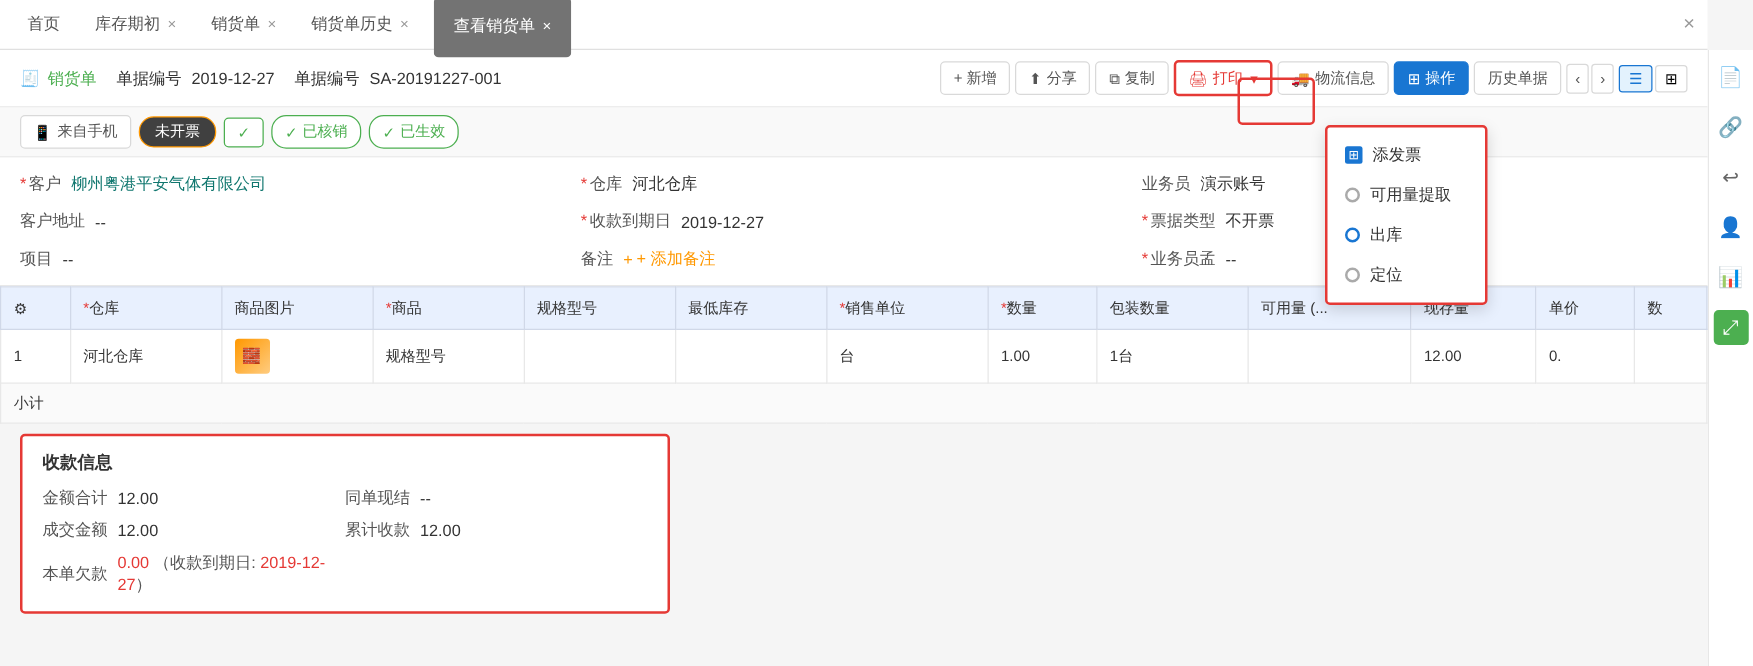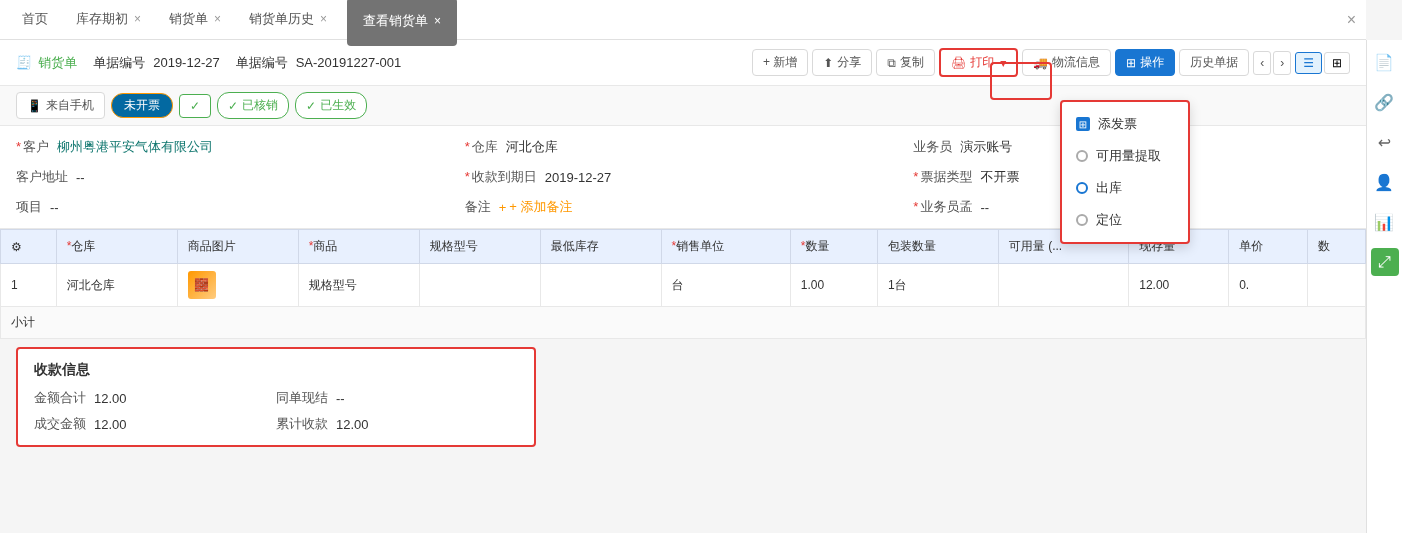--- a/index.html
+++ b/index.html
@@ -43,21 +43,21 @@
 
     
     .toolbar2 {
       background: #f9f9f9; padding: 6px 16px; display: flex; align-items: center; gap: 6px;
       border-bottom: 1px solid #e8e8e8;
     }
     .toolbar2-btn {
       display: flex; align-items: center; gap: 4px; padding: 4px 10px; border: 1px solid #d9d9d9;
       border-radius: 4px; background: #fff; cursor: pointer; font-size: 12px; color: #555;
     }
-    .toolbar2-btn.orange { background: #0369a1; color: #fff; border-color: #ff9800; border-radius: 12px; padding: 3px 12px; }
+    .toolbar2-btn.orange { background: #404040; color: #fff; border-color: #ff9800; border-radius: 12px; padding: 3px 12px; }
     .toolbar2-btn.check { color: #4CAF50; border-color: #4CAF50; }
     .toolbar2-btn.sold { background: #fff; color: #4CAF50; border-color: #4CAF50; border-radius: 12px; }
     .toolbar2-btn.effect { background: #fff; color: #4CAF50; border-color: #4CAF50; border-radius: 12px; }
 
     
     .form-section {
       background: #fff; padding: 12px 16px; display: grid; grid-template-columns: 1fr 1fr 1fr;
       gap: 12px; border-bottom: 1px solid #e8e8e8;
     }
     .form-row { display: flex; align-items: center; gap: 8px; }
@@ -328,20 +328,27 @@
         <span class="payment-value">--</span>
       </div>
       <div class="payment-row">
         <span class="payment-label">成交金额</span>
         <span class="payment-value">12.00</span>
       </div>
       <div class="payment-row">
         <span class="payment-label">累计收款</span>
         <span class="payment-value">12.00</span>
       </div>
+      <div class="payment-row">
+        <span class="payment-label">本单欠款</span>
+        <span class="payment-value">
+          <span style="color:#e53935;">0.00</span>
+          <span style="color:#555;">（收款到期日: </span><span style="color:#e53935;">2019-12-27</span><span style="color:#555;">）</span>
+        </span>
+      </div>
     </div>
   </div>
 </div>
 
 <div class="right-sidebar">
   <div class="sidebar-icon">📄</div>
   <div class="sidebar-icon">🔗</div>
   <div class="sidebar-icon">↩</div>
   <div class="sidebar-icon">👤</div>
   <div class="sidebar-icon">📊</div>

